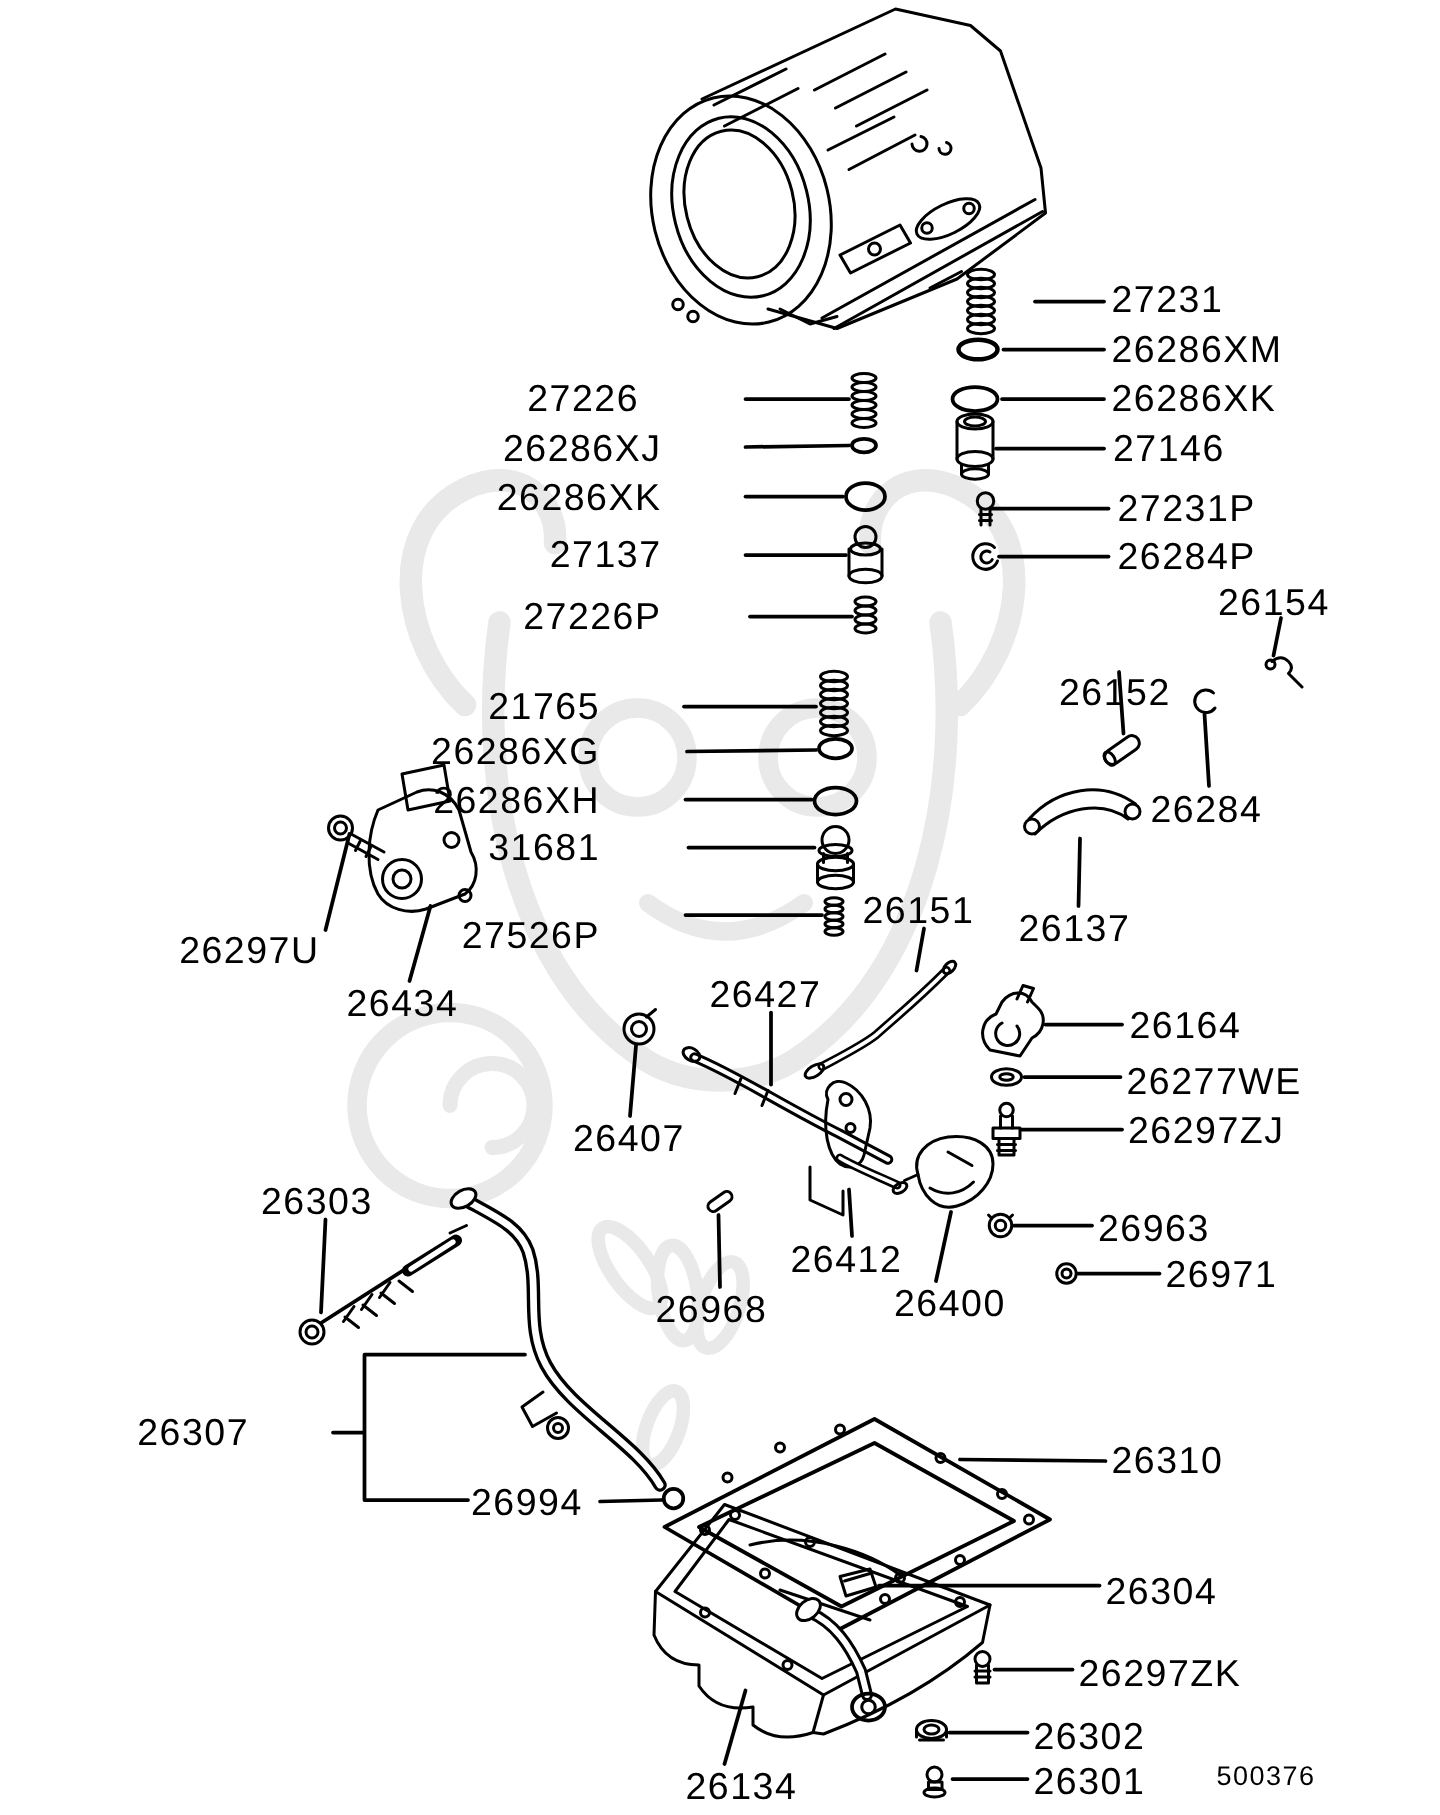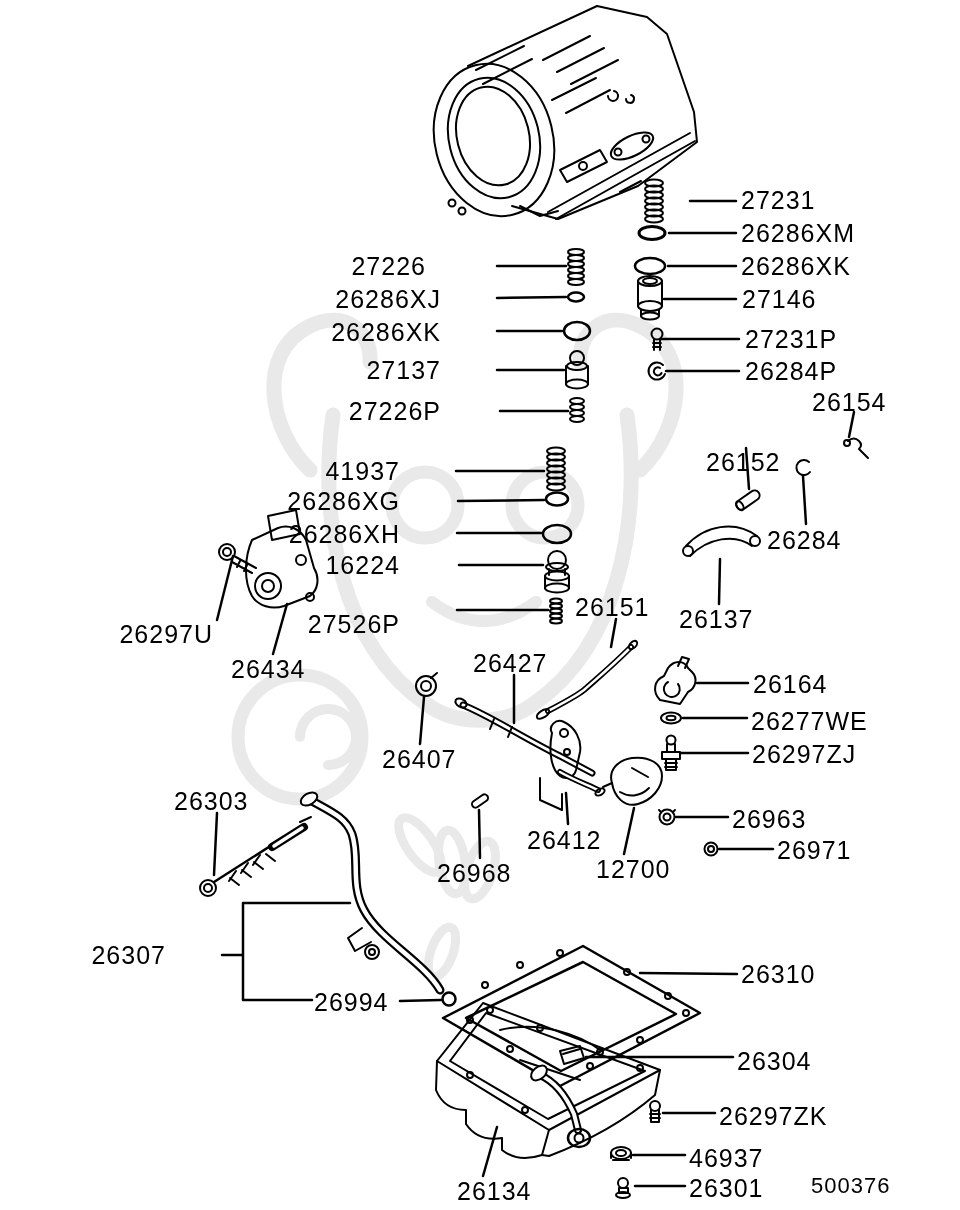--- a/index.html
+++ b/index.html
@@ -13,21 +13,21 @@
   #art{position:absolute;left:0;top:0;}
   .lbl{
     position:absolute;
     font-size:25px;
     line-height:1.0;
     letter-spacing:1px;
     color:#000;
     white-space:nowrap;
   }
   .code{
-    font-size:22px;
+    font-size:18px;
     letter-spacing:1px;
   }
 </style>
 </head>
 <body>
 
 <div id="canvas">
 
 <svg id="art" width="960" height="1210" viewBox="0 0 960 1210">
 
@@ -363,46 +363,46 @@
 <div class="lbl" style="left:741px;top:221px">26286XM</div>
 <div class="lbl" style="left:741px;top:254px">26286XK</div>
 <div class="lbl" style="left:742px;top:287px">27146</div>
 <div class="lbl" style="left:745px;top:327px">27231P</div>
 <div class="lbl" style="left:745px;top:359px">26284P</div>
 <div class="lbl" style="right:482px;top:254px">27226</div>
 <div class="lbl" style="right:467px;top:287px">26286XJ</div>
 <div class="lbl" style="right:467px;top:320px">26286XK</div>
 <div class="lbl" style="right:467px;top:358px">27137</div>
 <div class="lbl" style="right:467px;top:399px">27226P</div>
-<div class="lbl" style="right:508px;top:459px">41937</div>
+<div class="lbl" style="right:508px;top:459px">21765</div>
 <div class="lbl" style="right:508px;top:489px">26286XG</div>
 <div class="lbl" style="right:508px;top:522px">26286XH</div>
-<div class="lbl" style="right:508px;top:553px">16224</div>
+<div class="lbl" style="right:508px;top:553px">31681</div>
 <div class="lbl" style="right:508px;top:612px">27526P</div>
 <div class="lbl" style="left:575px;top:595px">26151</div>
 <div class="lbl" style="left:812px;top:390px">26154</div>
 <div class="lbl" style="left:706px;top:450px">26152</div>
 <div class="lbl" style="left:767px;top:528px">26284</div>
 <div class="lbl" style="left:679px;top:607px">26137</div>
 <div class="lbl" style="right:695px;top:622px">26297U</div>
 <div class="lbl" style="left:231px;top:657px">26434</div>
 <div class="lbl" style="left:473px;top:651px">26427</div>
 <div class="lbl" style="left:382px;top:747px">26407</div>
 <div class="lbl" style="left:527px;top:828px">26412</div>
 <div class="lbl" style="left:437px;top:861px">26968</div>
-<div class="lbl" style="left:596px;top:857px">12700</div>
+<div class="lbl" style="left:596px;top:857px">26400</div>
 <div class="lbl" style="left:753px;top:672px">26164</div>
 <div class="lbl" style="left:751px;top:709px">26277WE</div>
 <div class="lbl" style="left:752px;top:742px">26297ZJ</div>
 <div class="lbl" style="left:732px;top:807px">26963</div>
 <div class="lbl" style="left:777px;top:838px">26971</div>
 <div class="lbl" style="left:174px;top:789px">26303</div>
 <div class="lbl" style="right:742px;top:943px">26307</div>
 <div class="lbl" style="left:314px;top:990px">26994</div>
 <div class="lbl" style="left:741px;top:962px">26310</div>
 <div class="lbl" style="left:737px;top:1049px">26304</div>
 <div class="lbl" style="left:719px;top:1104px">26297ZK</div>
-<div class="lbl" style="left:689px;top:1146px">46937</div>
+<div class="lbl" style="left:689px;top:1146px">26302</div>
 <div class="lbl" style="left:689px;top:1176px">26301</div>
 <div class="lbl" style="left:457px;top:1179px">26134</div>
 <div class="lbl code" style="left:811px;top:1175px">500376</div>
 
 </div>
 
 </body></html>

